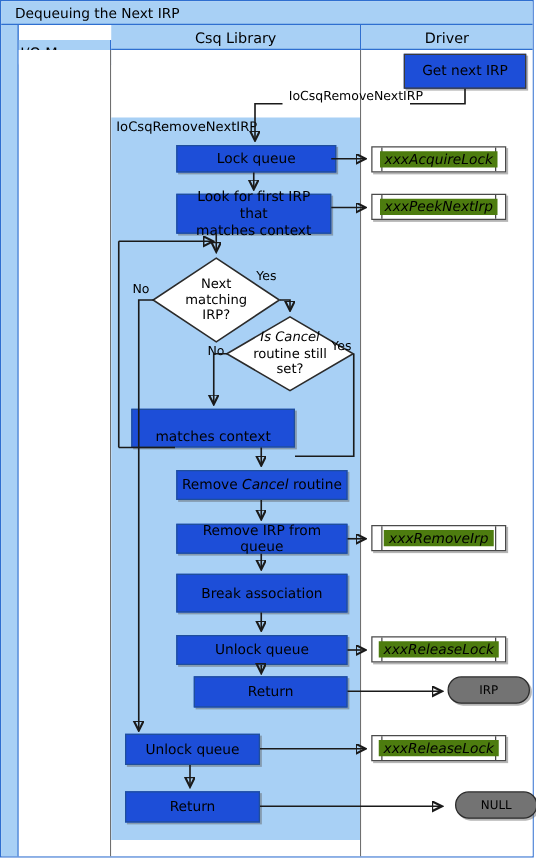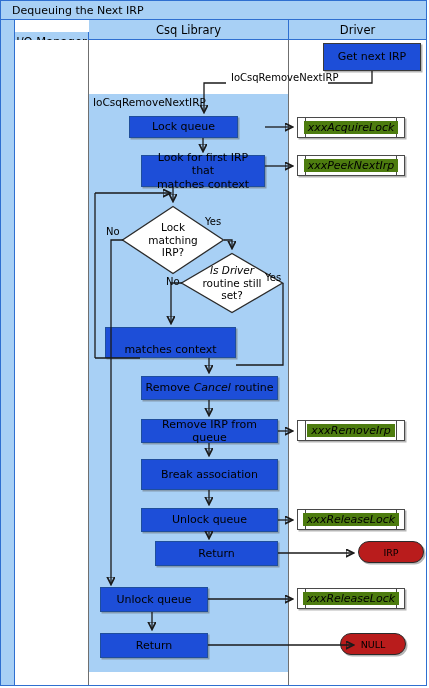--- a/index.html
+++ b/index.html
@@ -45,21 +45,21 @@
   
   .pdp{position:absolute;background:#fff;border:1px solid #4A4A4A;box-sizing:border-box;
        display:flex;align-items:center;justify-content:center;
        font-size:11px;font-style:italic;color:#000;box-shadow:1.5px 1.5px 0 rgba(90,90,90,.45);}
   .pdp::before,.pdp::after{content:"";position:absolute;top:0;bottom:0;width:0;border-left:1px solid #4A4A4A;}
   .pdp::before{left:7px;}
   .pdp::after{right:7px;}
   .pdp span{position:relative;z-index:2;padding:0 4px;white-space:nowrap;background:#4d7c0f;}
 
   
-  .oval{position:absolute;background:#b91c1c;border:1.5px solid #2B2B2B;border-radius:999px;
+  .oval{position:absolute;background:#737373;border:1.5px solid #2B2B2B;border-radius:999px;
         box-sizing:border-box;display:flex;align-items:center;justify-content:center;
         font-size:9.5px;color:#000;box-shadow:1.5px 1.5px 0 rgba(90,90,90,.45);}
 
   
   .diamond{position:absolute;}
   .diamond svg{position:absolute;left:0;top:0;overflow:visible;}
   .diamond .dtext{position:absolute;left:0;top:0;width:100%;height:100%;
         display:flex;align-items:center;justify-content:center;text-align:center;
         font-size:10.5px;line-height:1.18;color:#000;}
   .diamond .dtext i{font-style:italic;}
@@ -112,57 +112,57 @@
   <div class="pdp" style="left:297px;top:509px;width:108px;height:21px;">
     <span>xxxReleaseLock</span>
   </div>
   <div class="pdp" style="left:297px;top:588px;width:108px;height:21px;">
     <span>xxxReleaseLock</span>
   </div>
 
   <div class="oval" style="left:358px;top:541px;width:66px;height:22px;">
     <span>IRP</span>
   </div>
-  <div class="oval" style="left:340px;top:633px;width:66px;height:22px;">
+  <div class="oval" style="left:364px;top:633px;width:66px;height:22px;">
     <span>NULL</span>
   </div>
 
-  <div class="box" style="left:129px;top:116px;width:109px;height:22px;">
+  <div class="box" style="left:141px;top:116px;width:128px;height:22px;">
     <span class="t">Lock queue</span>
   </div>
 
   <div class="box" style="left:141px;top:155px;width:124px;height:32px;">
     <span class="t">
       <span>Look for first IRP that</span><br>
       <span>matches context</span>
     </span>
   </div>
 
   <div class="diamond" style="left:121px;top:205px;width:104px;height:70px;">
     <svg width="104" height="70" viewBox="0 0 104 70">
       <polygon points="52,1.5 102.5,35 52,68.5 1.5,35" fill="#ffffff" stroke="#2B2B2B" stroke-width="1.3"></polygon>
     </svg>
     <div class="dtext">
       <div>
-        <span>Lock</span><br>
+        <span>Next</span><br>
         <span>matching</span><br>
         <span>IRP?</span>
       </div>
     </div>
   </div>
   <div class="clabel" style="left:106px;top:226px;">No</div>
   <div class="clabel" style="left:205px;top:216px;">Yes</div>
 
   <div class="diamond" style="left:180px;top:252px;width:104px;height:62px;">
     <svg width="104" height="62" viewBox="0 0 104 62">
       <polygon points="52,1.5 102.5,31 52,60.5 1.5,31" fill="#ffffff" stroke="#2B2B2B" stroke-width="1.3"></polygon>
     </svg>
     <div class="dtext">
       <div>
-        <i>Is Driver</i><br>
+        <i>Is Cancel</i><br>
         <span>routine still</span><br>
         <span>set?</span>
       </div>
     </div>
   </div>
   <div class="clabel" style="left:166px;top:276px;">No</div>
   <div class="clabel" style="left:265px;top:272px;">Yes</div>
 
   <div class="box" style="left:105px;top:327px;width:131px;height:31px;">
     <span class="t">

